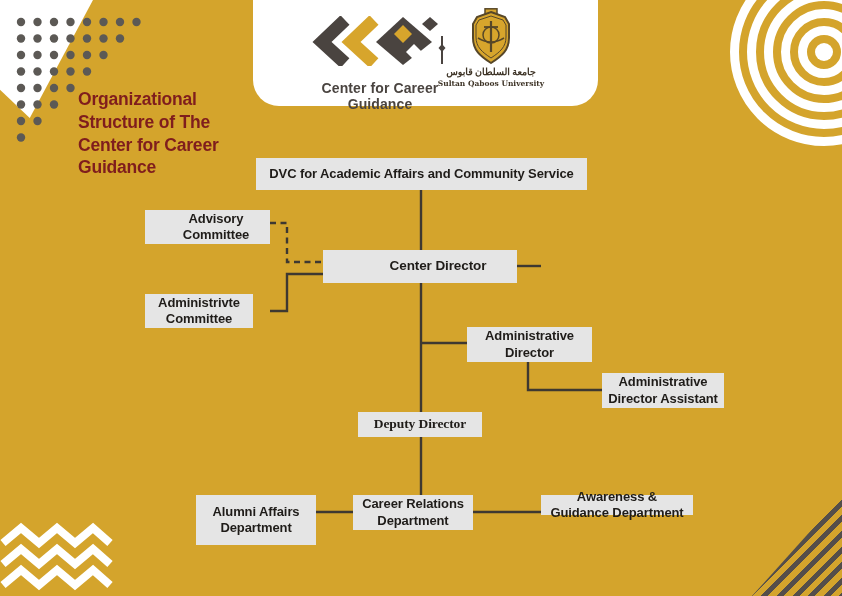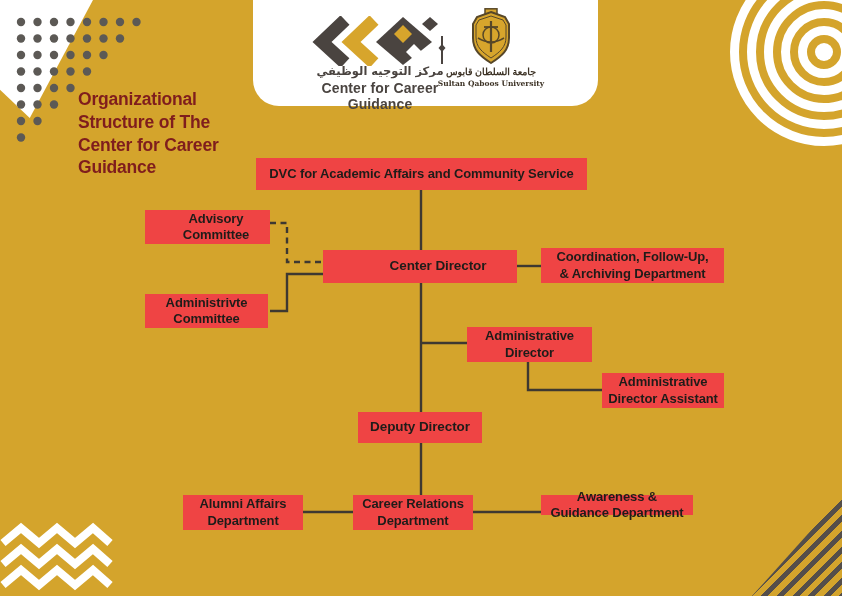--- a/index.html
+++ b/index.html
@@ -31,40 +31,40 @@
   
   .header-card{
     left:253px;top:0;width:345px;height:106px;background:#ffffff;
     border-radius:0 0 26px 26px;
   }
   .ccg-arabic{left:37px;top:64px;width:180px;text-align:center;
     font-family:"DejaVu Sans",sans-serif;font-size:11.5px;font-weight:700;color:#4a4440;direction:rtl;}
   .ccg-english{left:37px;top:80px;width:180px;text-align:center;
     font-size:14px;font-weight:700;color:#4a4440;letter-spacing:0.1px;}
   .squ-arabic{left:176px;top:66px;width:124px;text-align:center;
-    font-family:Liberation Sans, sans-serif;font-size:9.5px;font-weight:700;color:#3e3427;direction:rtl;}
+    font-family:Liberation Serif, serif;font-size:9.5px;font-weight:700;color:#3e3427;direction:rtl;}
   .squ-english{left:176px;top:79px;width:124px;text-align:center;
     font-family:"DejaVu Serif",serif;font-size:7.5px;font-weight:700;color:#3e3427;}
   
   .connectors{left:0;top:0;width:842px;height:596px;}
   .node{
-    position:absolute;background:#ef4444;color:#1f1c19;
+    position:absolute;background:#e5e5e5;color:#1f1c19;
     font-weight:700;font-size:13px;line-height:1.25;letter-spacing:-0.1px;
     display:flex;align-items:center;justify-content:center;text-align:center;
     white-space:pre-line;box-sizing:border-box;padding:0 3px;
   }
   .n-dvc{left:256px;top:158px;width:331px;height:32px;}
   .n-advisory{left:145px;top:210px;width:125px;height:34px;padding-left:20px;}
-  .n-admincom{left:145px;top:294px;width:123px;height:34px;}
+  .n-admincom{left:145px;top:294px;width:108px;height:34px;}
   .n-director{left:323px;top:250px;width:194px;height:33px;font-size:13.5px;padding-left:39px;}
   .n-coord{left:541px;top:248px;width:183px;height:35px;}
   .n-admindir{left:467px;top:327px;width:125px;height:35px;}
   .n-adminasst{left:602px;top:373px;width:122px;height:35px;}
-  .n-deputy{left:358px;top:412px;width:124px;height:31px;font-size:13.5px;}
-  .n-alumni{left:183px;top:495px;width:120px;height:35px;}
+  .n-deputy{left:358px;top:412px;width:124px;height:25px;font-size:13.5px;font-family:Liberation Serif, serif;}
+  .n-alumni{left:196px;top:495px;width:120px;height:50px;}
   .n-career{left:353px;top:495px;width:120px;height:35px;}
   .n-aware{left:541px;top:495px;width:152px;height:20px;}
 </style>
 </head>
 <body>
 
 <div class="canvas">
 
   <div class="abs deco-triangle"></div>
 
@@ -134,21 +134,20 @@
     <svg class="abs" style="left:55px;top:16px;" width="145" height="50" viewBox="0 0 145 50">
       <path d="M37,4 L14,26 L37,47" stroke="#4a4440" stroke-width="13" fill="none"></path>
       <path d="M66,4 L43,26 L66,47" stroke="#d7a52c" stroke-width="13" fill="none"></path>
       <polygon points="95,1 124,26 95,49 68,26" fill="#4a4440"></polygon>
       <polygon points="95,9 104,18 95,27 86,18" fill="#d7a52c"></polygon>
       <polygon points="106,28 114,36 106,44 98,36" fill="#ffffff"></polygon>
       <polygon points="122,1 130,8 122,15 114,8" fill="#4a4440"></polygon>
       <line x1="134" y1="20" x2="134" y2="48" stroke="#4a4440" stroke-width="2"></line>
       <polygon points="134,28 137.5,32 134,36 130.5,32" fill="#4a4440"></polygon>
     </svg>
-    <div class="abs ccg-arabic">مركز التوجيه الوظيفي</div>
     <div class="abs ccg-english">Center for Career Guidance</div>
 
     <svg class="abs" style="left:212px;top:8px;" width="52" height="58" viewBox="0 0 52 58">
       <rect x="20" y="0.8" width="12" height="9" fill="#d7a52c" stroke="#574728" stroke-width="1.5"></rect>
       <path d="M26,4 L40,9 L44,16 L44,30 C44,42 37,48 26,55 C15,48 8,42 8,30 L8,16 L12,9 Z" fill="#d7a52c" stroke="#574728" stroke-width="2"></path>
       <path d="M26,8 L38,12 L41,17 L41,29 C41,39 35,44 26,50 C17,44 11,39 11,29 L11,17 L14,12 Z" fill="none" stroke="#574728" stroke-width="1"></path>
       <circle cx="26" cy="27" r="8" fill="none" stroke="#574728" stroke-width="1.5"></circle>
       <path d="M26,13 L26,44" stroke="#574728" stroke-width="2.2"></path>
       <path d="M19,19 L33,19" stroke="#574728" stroke-width="1.8"></path>
       <path d="M13,30 Q26,38 39,30" fill="none" stroke="#574728" stroke-width="1.5"></path>
@@ -168,22 +167,20 @@
     <path d="M303,512 L353,512"></path>
     <path d="M473,512 L541,512"></path>
   </svg>
 
   <div class="node n-dvc" style="font-size:13px;">DVC for Academic Affairs and Community Service</div>
   <div class="node n-advisory">Advisory
 Committee</div>
   <div class="node n-admincom">Administrivte
 Committee</div>
   <div class="node n-director">Center Director</div>
-  <div class="node n-coord">Coordination, Follow-Up,
-&amp; Archiving Department</div>
   <div class="node n-admindir">Administrative
 Director</div>
   <div class="node n-adminasst">Administrative
 Director Assistant</div>
   <div class="node n-deputy">Deputy Director</div>
   <div class="node n-alumni">Alumni Affairs
 Department</div>
   <div class="node n-career">Career Relations
 Department</div>
   <div class="node n-aware">Awareness &amp;

